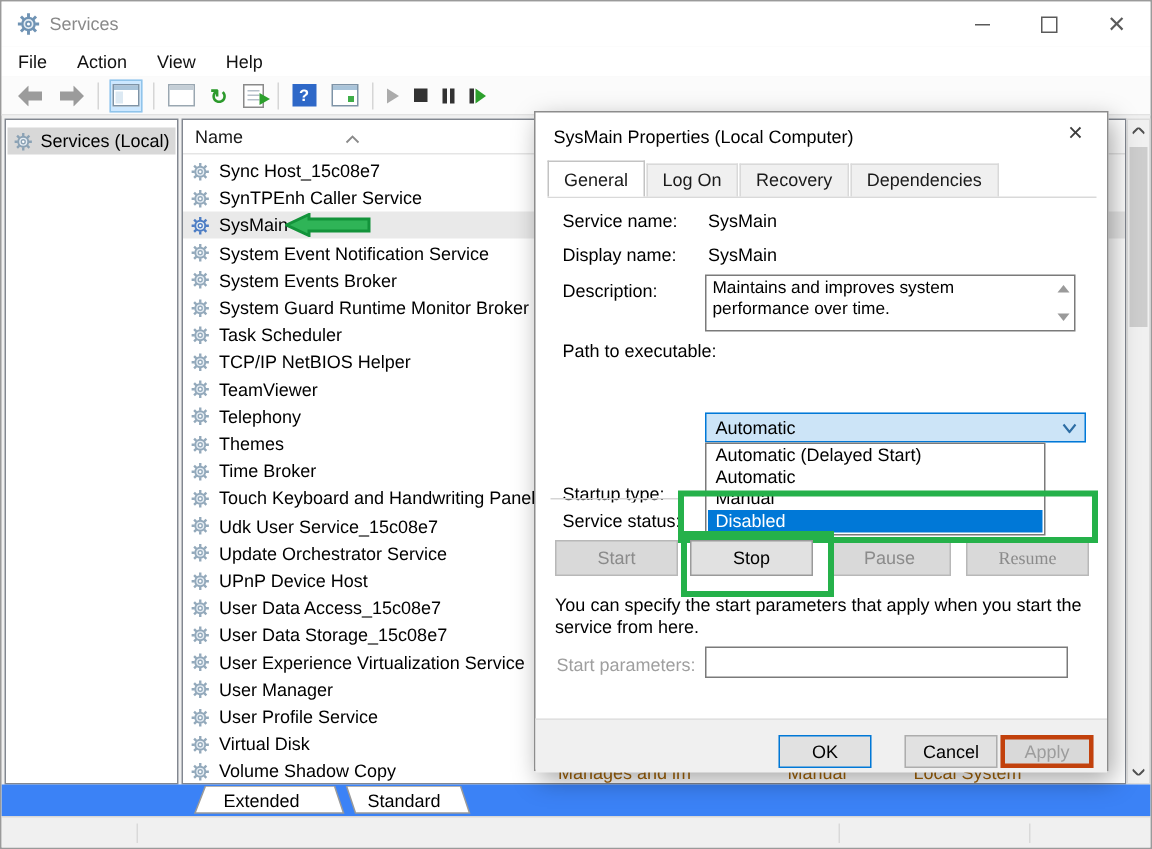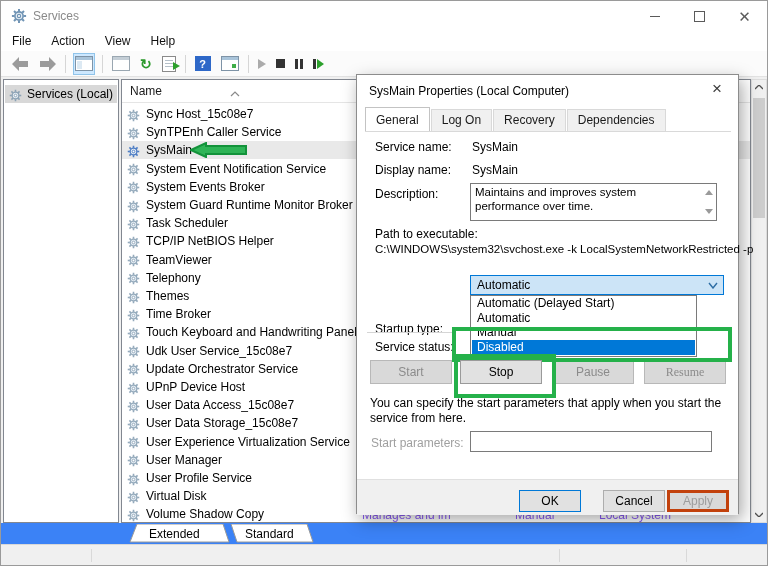--- a/index.html
+++ b/index.html
@@ -41,21 +41,21 @@
   #tree-item .gi{margin-left:4px;width:13px;height:13px;}
   #tree-item .lbl{font-size:12px;margin-left:5px;white-space:nowrap;}
   #list-panel{position:absolute;left:120px;top:78px;width:630px;height:444px;background:#fff;border:1px solid #828790;box-sizing:border-box;overflow:hidden;}
   #list-header{position:absolute;left:0;top:0;width:100%;height:22px;border-bottom:1px solid #e5e5e5;}
   #col-name{position:absolute;left:8px;top:4px;font-size:12px;color:#191919;}
   #sort-glyph{position:absolute;left:108px;top:3px;}
   .row{position:absolute;left:0;width:100%;height:18px;display:flex;align-items:center;}
   .row.selected{background:#e9e9e9;}
   .row .gi{margin-left:5px;width:13px;height:13px;flex:0 0 13px;}
   .row .lbl{font-size:12px;margin-left:6px;white-space:nowrap;color:#000;}
-  .frag{position:absolute;font-size:12px;color:#8b5cf6;white-space:nowrap;}
+  .frag{position:absolute;font-size:12px;color:#a16207;white-space:nowrap;margin-left:10px;}
   .green-arrow{position:absolute;}
   
   #vscroll{position:absolute;left:750px;top:78px;width:16px;height:444px;background:#f0f0f0;border:1px solid #dcdcdc;box-sizing:border-box;}
   #vscroll .arr{position:absolute;left:0;width:100%;height:15px;display:flex;align-items:center;justify-content:center;}
   #vscroll .thumb{position:absolute;left:1px;top:18px;width:12px;height:120px;background:#cdcdcd;}
   
   #footer-tabs{position:absolute;left:0;top:522px;width:100%;height:21px;background:#3b82f6;}
   #footer-tabs svg{position:absolute;left:126px;top:1px;}
   .ft-label{position:absolute;top:4px;font-size:12px;color:#000;}
   #statusbar{position:absolute;left:0;top:543px;width:100%;height:21px;background:#f0f0f0;border-top:1px solid #d8d8d8;}
@@ -632,21 +632,20 @@
     <span class="dvalue" style="top:88px;">SysMain</span>
 
     <span class="dlabel" style="top:112px;">Description:</span>
     <div id="desc-box">
       <span id="desc-text">Maintains and improves system performance over time.</span>
       <span class="tinytri-up"></span>
       <span class="tinytri-dn"></span>
     </div>
 
     <span class="dlabel" id="path-label">Path to executable:</span>
-    <span id="path-value">C:\WINDOWS\system32\svchost.exe -k LocalSystemNetworkRestricted -p</span>
 
     <span class="dlabel" style="top:203px;margin-top:44px;">Startup type:</span>
     <div id="combo">
       <span class="val">Automatic</span>
       <svg width="10" height="7" viewBox="0 0 10 7">
           <polyline points="1,1 5,6 9,1" fill="none" stroke="#2d6da4" stroke-width="1.4"></polyline>
         </svg>
     </div>
 
     <span class="dlabel" style="top:265px;">Service status:</span>

